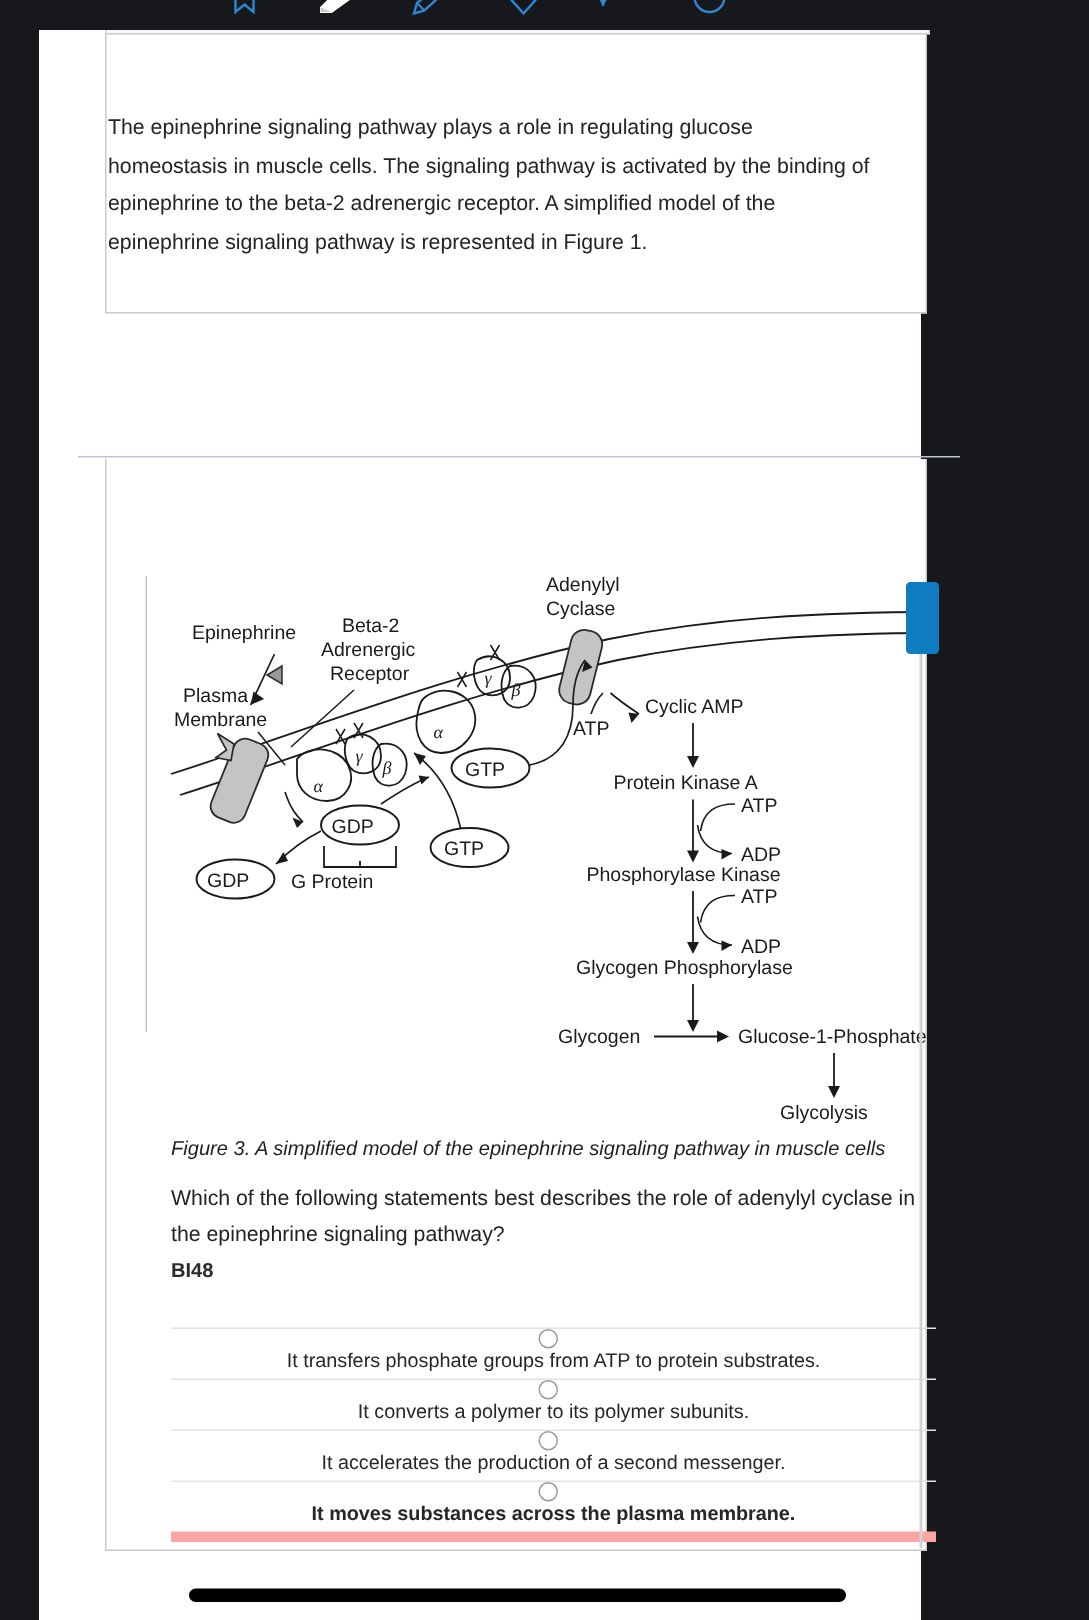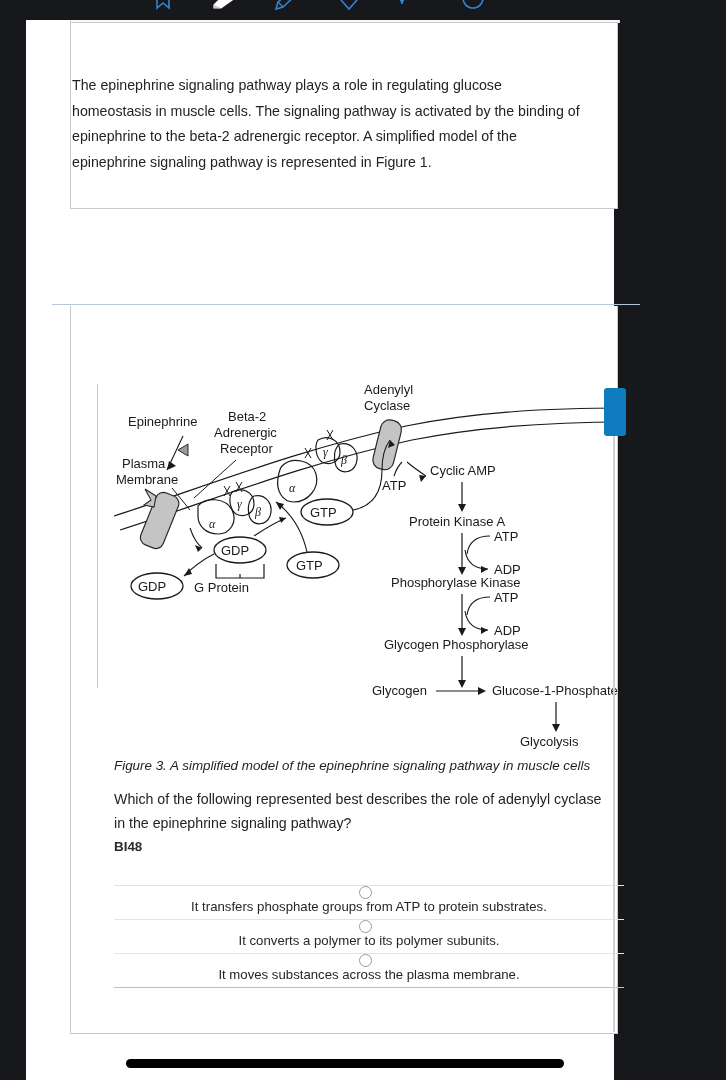--- a/index.html
+++ b/index.html
@@ -90,21 +90,21 @@
     position:absolute;left:88px;top:839px;
     font-size:13.4px;color:#2b2b2b;font-weight:bold;
   }
 
   .options{position:absolute;left:88px;top:885px;width:510px;}
   .option{
     position:relative;height:33px;
     border-top:1px solid #e3e3e3;
     display:flex;align-items:center;flex-direction:column;
   }
-  .option:last-child{border-bottom:1px solid #fca5a5;}
+  .option:last-child{border-bottom:7px solid #fca5a5;font-weight:bold;}
   .radio{
     width:11px;height:11px;border:1px solid #9b9b9b;border-radius:50%;
     background:#fff;flex:0 0 auto;margin-left:5px;margin-right:12px;
   }
   .option-label{font-size:13.2px;color:#262626;line-height:16px;}
 
   
   .scroll-handle{
     position:absolute;left:604px;top:388px;width:22px;height:48px;
     background:#0f7cc0;border-radius:3px;z-index:30;
@@ -281,35 +281,39 @@
 
         <path class="fline" d="M 450 324 l 0 26" stroke-width="1.2"></path>
         <path d="M 450 354 l -4 -8 l 8 0 z" fill="#1a1a1a"></path>
         <text class="ft" x="414" y="368">Glycolysis</text>
 
       </svg>
     </div>
 
     <div class="fig-caption">Figure 3. A simplified model of the epinephrine signaling pathway in muscle cells</div>
 
-    <div class="q-stem">Which of the following represented best describes the role of adenylyl cyclase in the epinephrine signaling pathway?</div>
+    <div class="q-stem">Which of the following statements best describes the role of adenylyl cyclase in the epinephrine signaling pathway?</div>
 
     <div class="q-code">BI48</div>
 
     <div class="options">
       <div class="option">
         <span class="radio"></span>
         <span class="option-label">It transfers phosphate groups from ATP to protein substrates.</span>
       </div>
       <div class="option">
         <span class="radio"></span>
         <span class="option-label">It converts a polymer to its polymer subunits.</span>
       </div>
       <div class="option">
         <span class="radio"></span>
+        <span class="option-label">It accelerates the production of a second messenger.</span>
+      </div>
+      <div class="option">
+        <span class="radio"></span>
         <span class="option-label">It moves substances across the plasma membrane.</span>
       </div>
     </div>
 
   </div>
 
   <div class="scroll-track"></div>
   <div class="scroll-handle"></div>
 
   <div class="toolbar">

